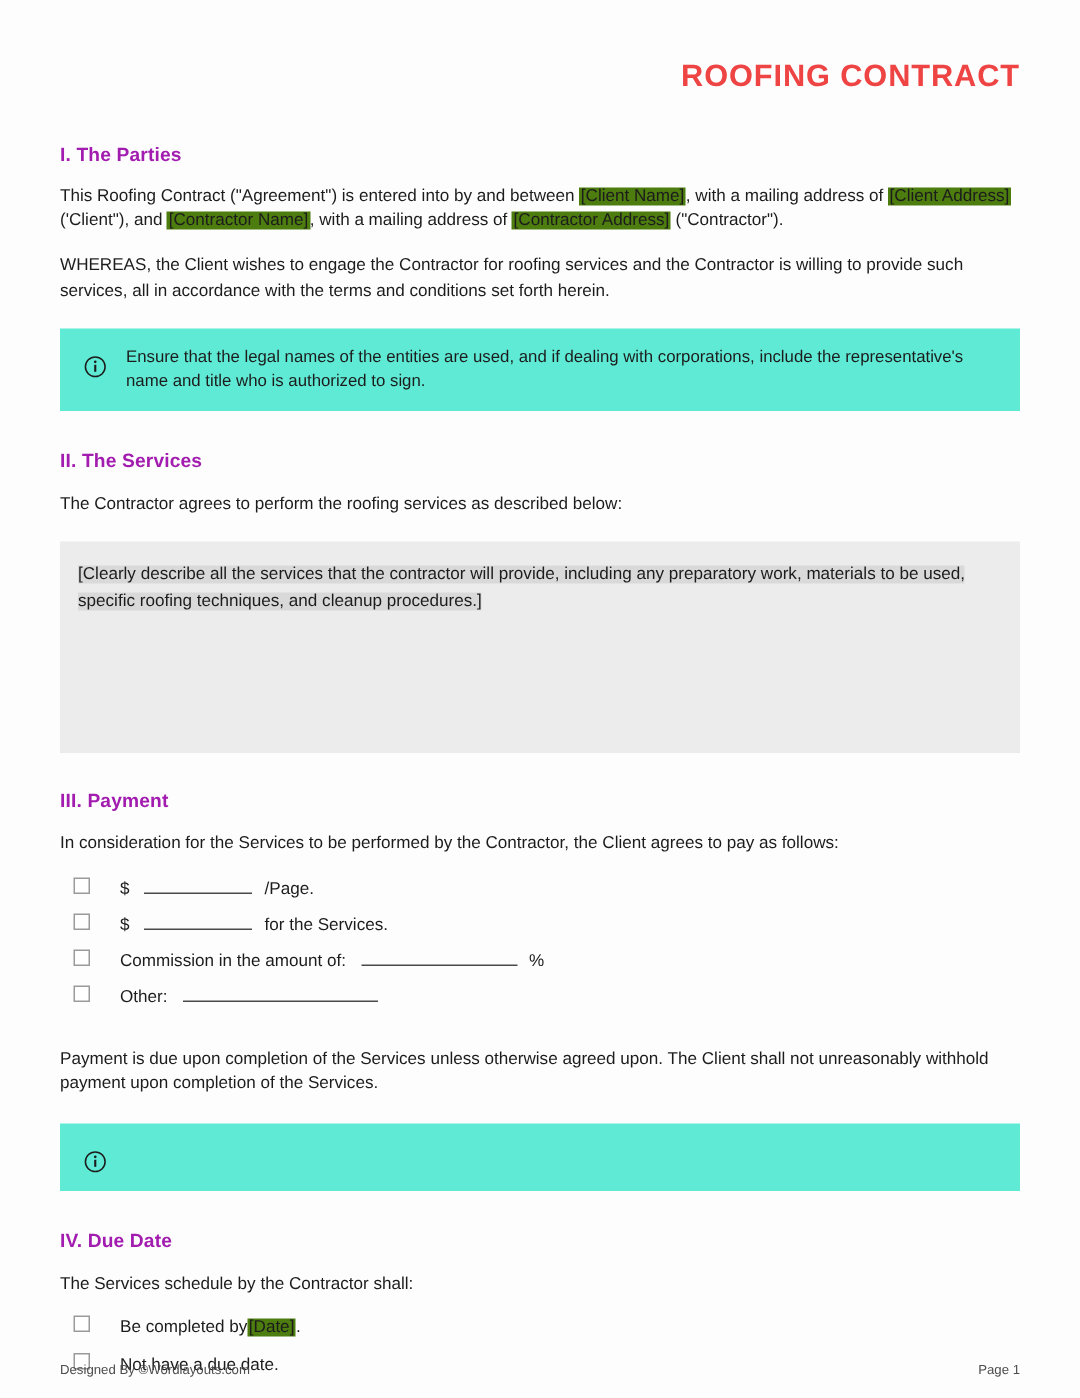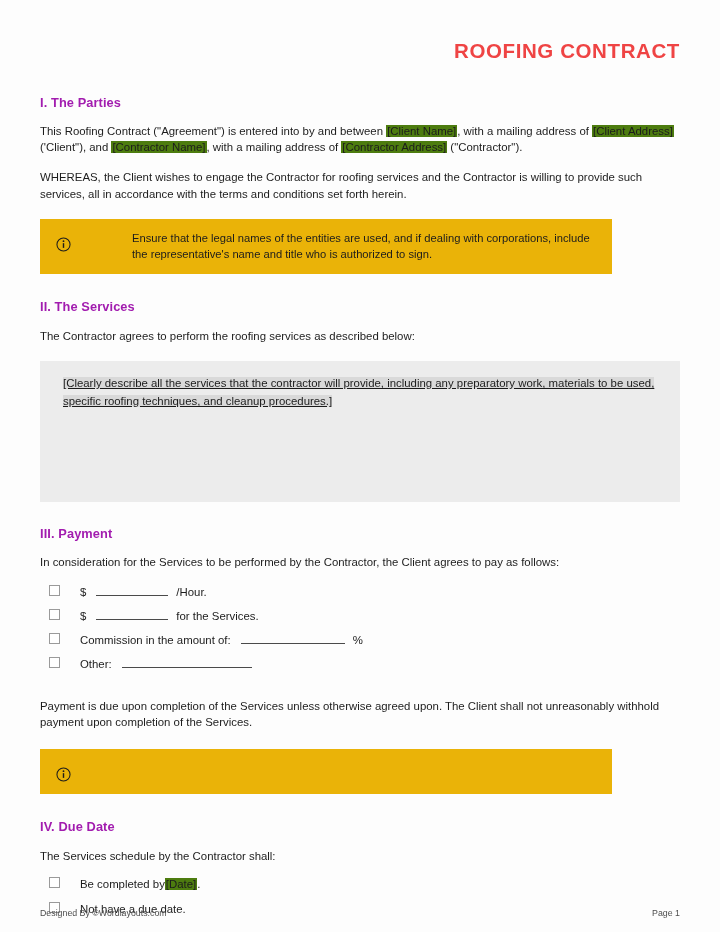--- a/index.html
+++ b/index.html
@@ -55,27 +55,26 @@
   }
 
   
   .ph {
     background: #4d7c0f;
     padding: 0 1px;
   }
 
   
   .infobox {
-    background: #eab308;
+    background: #5eead4;
     display: flex;
     align-items: flex-start;
     box-sizing: border-box;
     padding: 11px 14px 12px 14px;
-    width: 572px;
-    gap: 48px;
+    width: 640px;
   }
   .infobox .ic {
     flex: 0 0 auto;
     width: 18px;
     margin-right: 12px;
     display: flex;
     align-items: center;
     justify-content: center;
     padding-top: 7px;
   }
@@ -83,22 +82,21 @@
     font-size: 11.2px;
     line-height: 16px;
     color: #1c1c1c;
   }
 
   
   .graybox {
     background: #ececec;
     width: 640px;
     box-sizing: border-box;
-    padding: 12px 10px 10px 23px;
-    text-decoration: underline;
+    padding: 12px 10px 10px 12px;
   }
   .graybox .gb-text {
     font-size: 11.4px;
     line-height: 16.4px;
     color: #1c1c1c;
     background: #d9d9d9;
     display: inline;
     box-decoration-break: clone;
     -webkit-box-decoration-break: clone;
   }
@@ -203,21 +201,21 @@
   <p class="para">In consideration for the Services to be performed by the Contractor, the Client agrees to pay as follows:</p>
 
   <div style="height:14px"></div>
   <div class="opt-list">
 
     <div class="opt" style="height:24px">
       <span class="cb-cell"><span class="cb"></span></span>
       <span class="opt-body">
         <span class="dollar">$</span>
         <span class="rule rule-sm"></span>
-        <span>/Hour.</span>
+        <span>/Page.</span>
       </span>
     </div>
 
     <div class="opt" style="height:24px">
       <span class="cb-cell"><span class="cb"></span></span>
       <span class="opt-body">
         <span class="dollar">$</span>
         <span class="rule rule-sm"></span>
         <span>for the Services.</span>
       </span>

